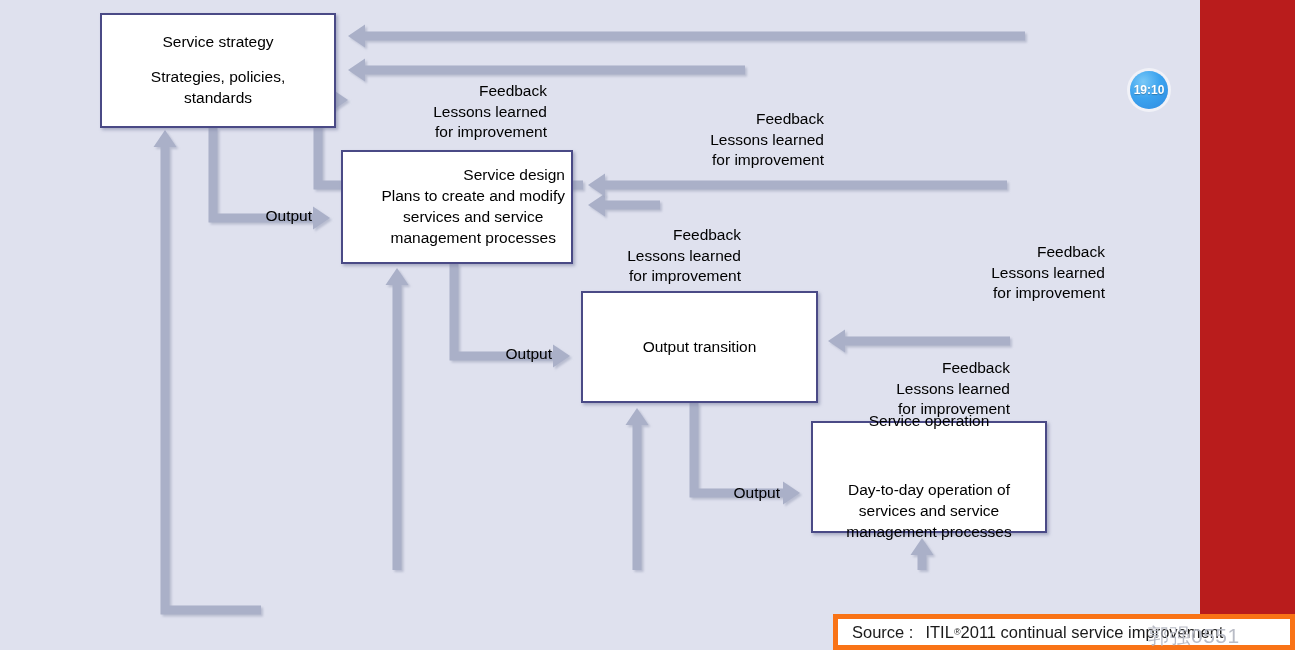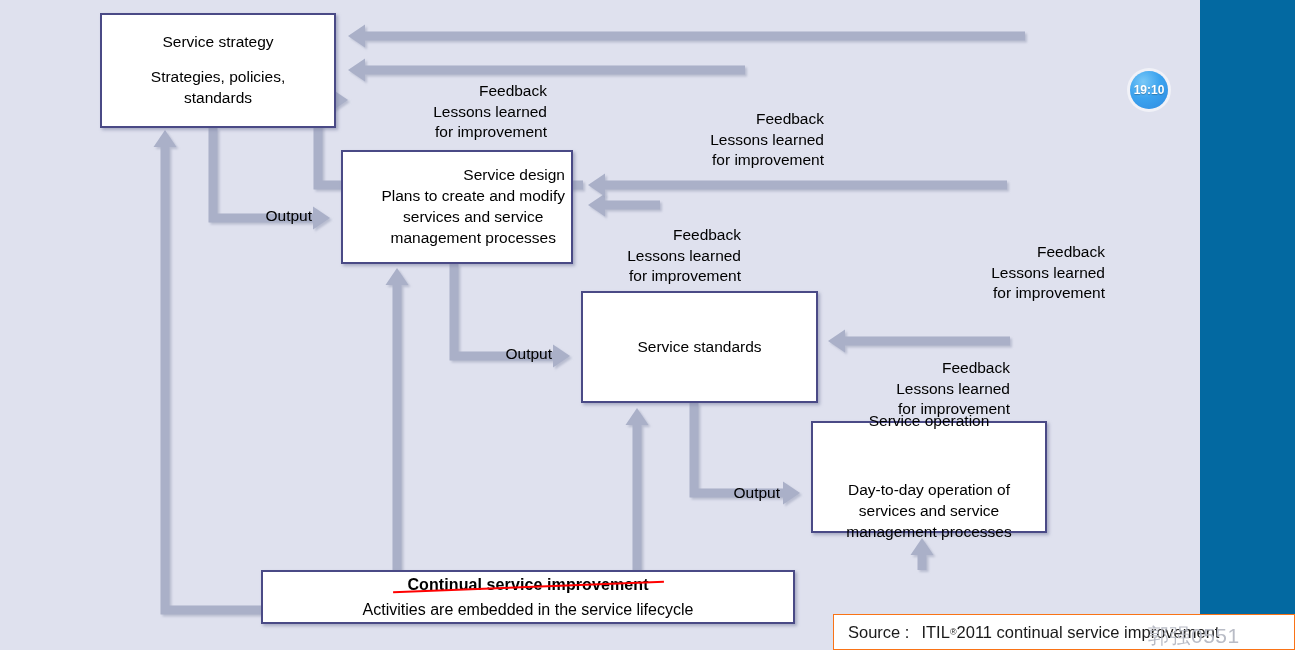--- a/index.html
+++ b/index.html
@@ -9,21 +9,21 @@
     background: #ffffff;
   }
   body {
     font-family: "Liberation Sans", sans-serif;
   }
   #slide {
     position: relative;
     width: 1295px;
     height: 650px;
     overflow: hidden;
-    background: #0369a1;
+    background: #b91c1c;
   }
   #canvas-bg {
     position: absolute;
     left: 0;
     top: 0;
     width: 1200px;
     height: 650px;
     background: #dfe1ee;
   }
   #diagram-svg {
@@ -88,21 +88,21 @@
     border-top: 2px solid #ff0000;
     transform: rotate(-2.2deg);
     pointer-events: none;
   }
   #csi-subtitle {
     margin-top: 3px;
   }
   #source-box {
     position: absolute;
     background: #ffffff;
-    border: 1px solid #f97316;
+    border: 5px solid #f97316;
     box-sizing: border-box;
     display: flex;
     align-items: center;
     padding-left: 14px;
     font-size: 16.5px;
     color: #1a1a1a;
     white-space: nowrap;
   }
   #source-box sup {
     font-size: 9px;
@@ -215,35 +215,28 @@
     <span class="node-title gap-title">Service strategy</span>
     <span class="node-body">Strategies, policies,<br>standards</span>
   </div>
 
   <div class="node-box" id="node-service-design" style="left: 341px; top: 150px; width: 232px; height: 114px; align-items: flex-end;">
     <span class="node-title">Service design</span>
     <span class="node-body">Plans to create and modify<br>services and service<br>management processes</span>
   </div>
 
   <div class="node-box" id="node-service-transition" style="left: 581px; top: 291px; width: 237px; height: 112px;">
-    <span class="node-title">Service standards</span>
+    <span class="node-title">Output transition</span>
   </div>
 
   <div class="node-box" id="node-service-operation" style="left: 811px; top: 421px; width: 236px; height: 112px; gap: 48px;">
     <span class="node-title">Service operation</span>
     <span class="node-body">Day-to-day operation of<br>services and service<br>management processes</span>
   </div>
 
-  <div class="node-box" id="csi-box" style="left: 261px; top: 570px; width: 534px; height: 54px;">
-    <span id="csi-title">
-      <span>Continual service improvement</span>
-      <span id="csi-strike"></span>
-    </span>
-    <span id="csi-subtitle">Activities are embedded in the service lifecycle</span>
-  </div>
 
   <div id="edge-label-layer">
       <div class="edge-label single" style="left: 246px; top: 206px; width: 66px;">Output</div>
       <div class="edge-label single" style="left: 486px; top: 344px; width: 66px;">Output</div>
       <div class="edge-label single" style="left: 714px; top: 483px; width: 66px;">Output</div>
       <div class="edge-label" style="left: 389px; top: 81px; width: 158px;">Feedback<br>Lessons learned<br>for improvement</div>
       <div class="edge-label" style="left: 666px; top: 109px; width: 158px;">Feedback<br>Lessons learned<br>for improvement</div>
       <div class="edge-label" style="left: 583px; top: 225px; width: 158px;">Feedback<br>Lessons learned<br>for improvement</div>
       <div class="edge-label" style="left: 852px; top: 358px; width: 158px;">Feedback<br>Lessons learned<br>for improvement</div>
       <div class="edge-label" style="left: 947px; top: 242px; width: 158px;">Feedback<br>Lessons learned<br>for improvement</div>

